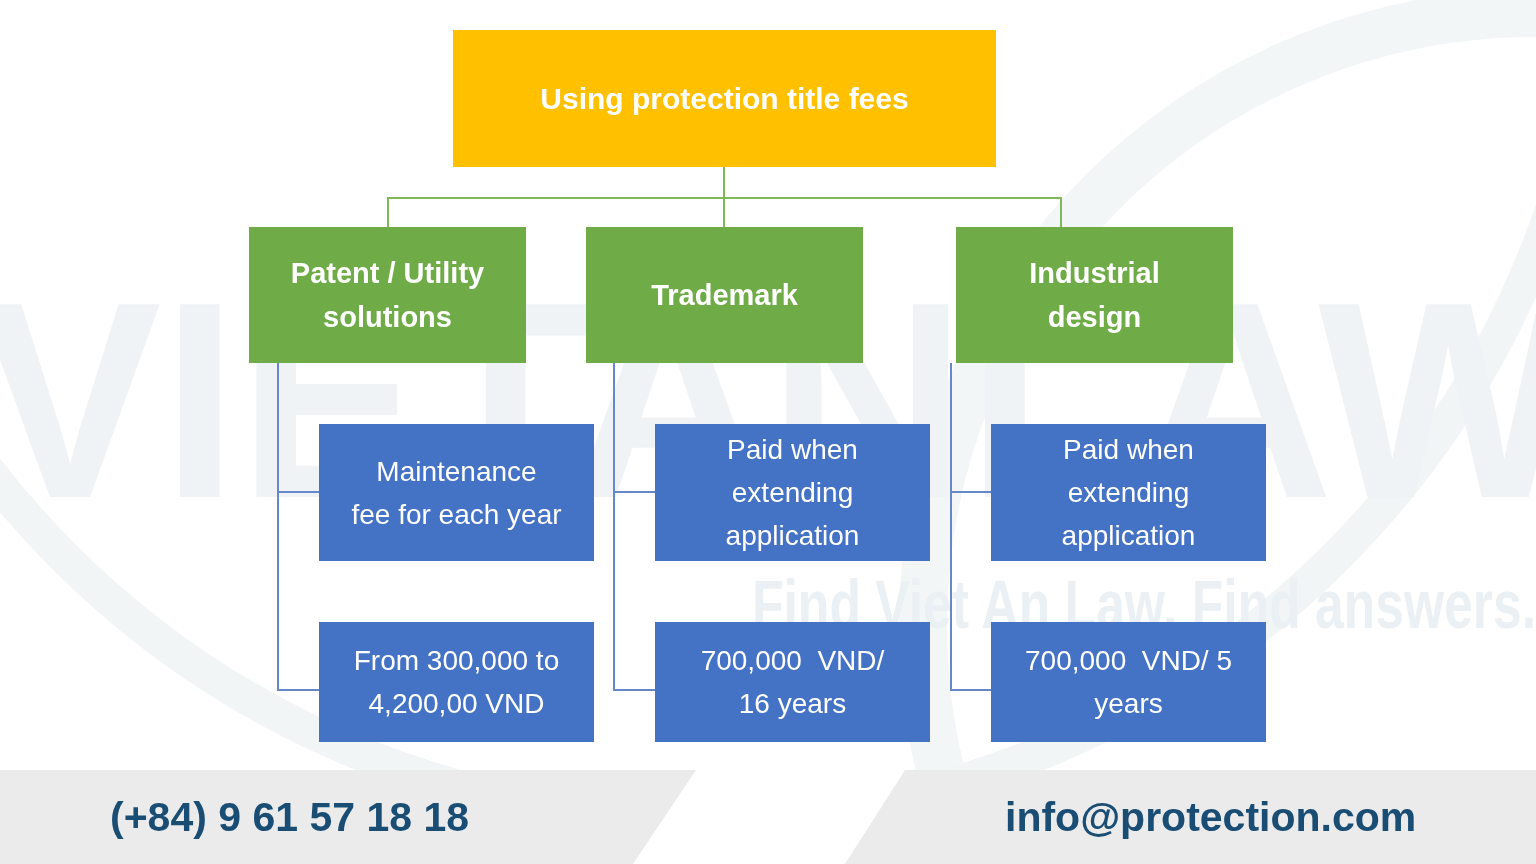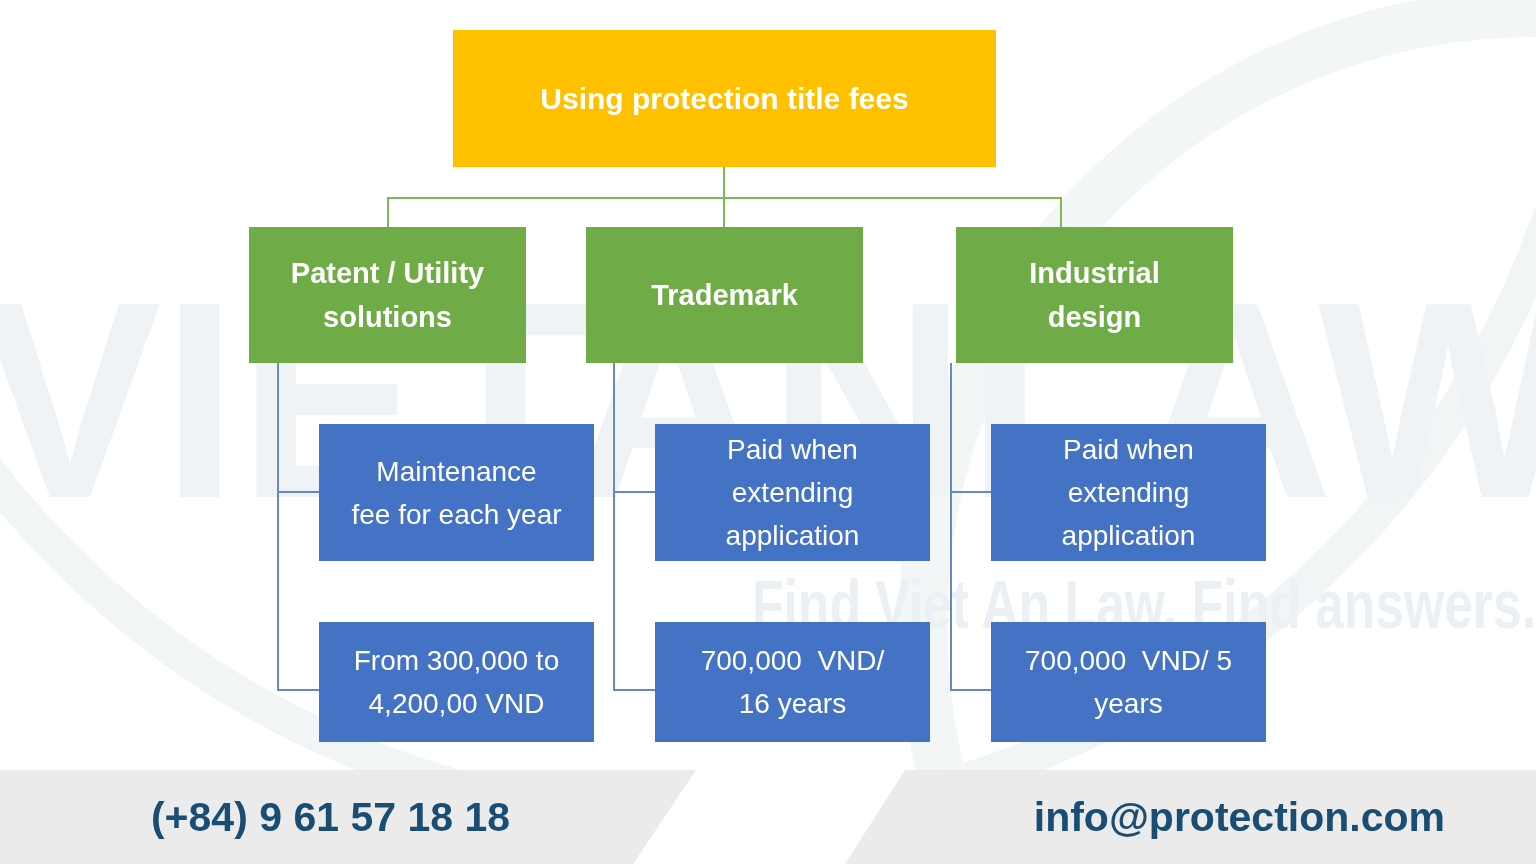--- a/index.html
+++ b/index.html
@@ -37,21 +37,21 @@
   .col1 .child-box{left:655px;}
   .col2 .child-box{left:991px;}
   .row-mid{top:424px;}
   .row-bot{top:622px;height:120px;}
   
   .footer{position:absolute;left:0;top:770px;width:1536px;height:94px;z-index:2;background:#ffffff;}
   .footer .panel{position:absolute;left:0;top:0;width:100%;height:100%;background:#EBEBEB;}
   .footer .panel-left{clip-path:polygon(0 0,696px 0,633px 100%,0 100%);}
   .footer .panel-right{clip-path:polygon(905px 0,100% 0,100% 100%,845px 100%);}
   .contact{
-    position:absolute;top:0;height:94px;line-height:94px;text-align:right;
+    position:absolute;top:0;height:94px;line-height:94px;text-align:left;
     font-size:41px;font-weight:bold;color:#1A4D74;z-index:3;
   }
   .phone{left:110px;width:400px;}
   .email{left:1005px;width:440px;}
 </style>
 </head>
 <body>
 
 <div class="slide">
 

